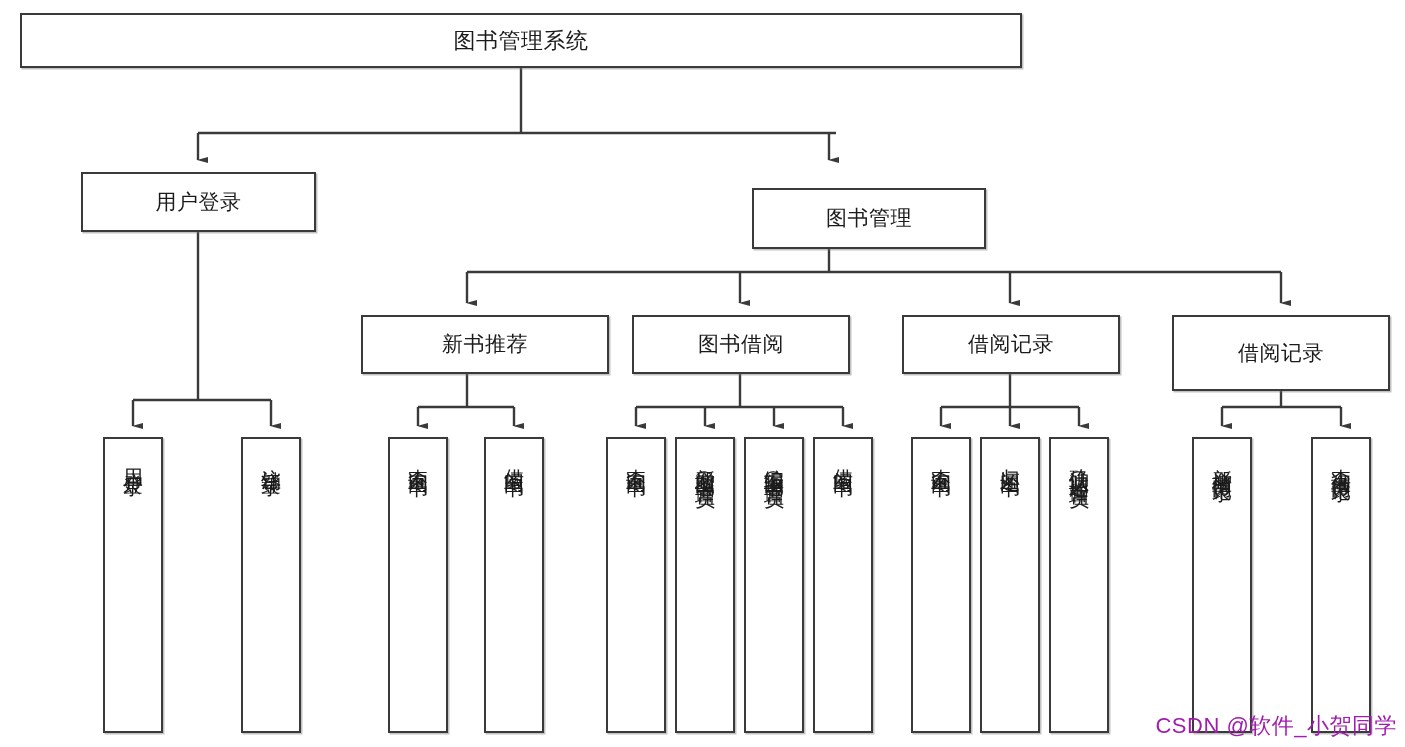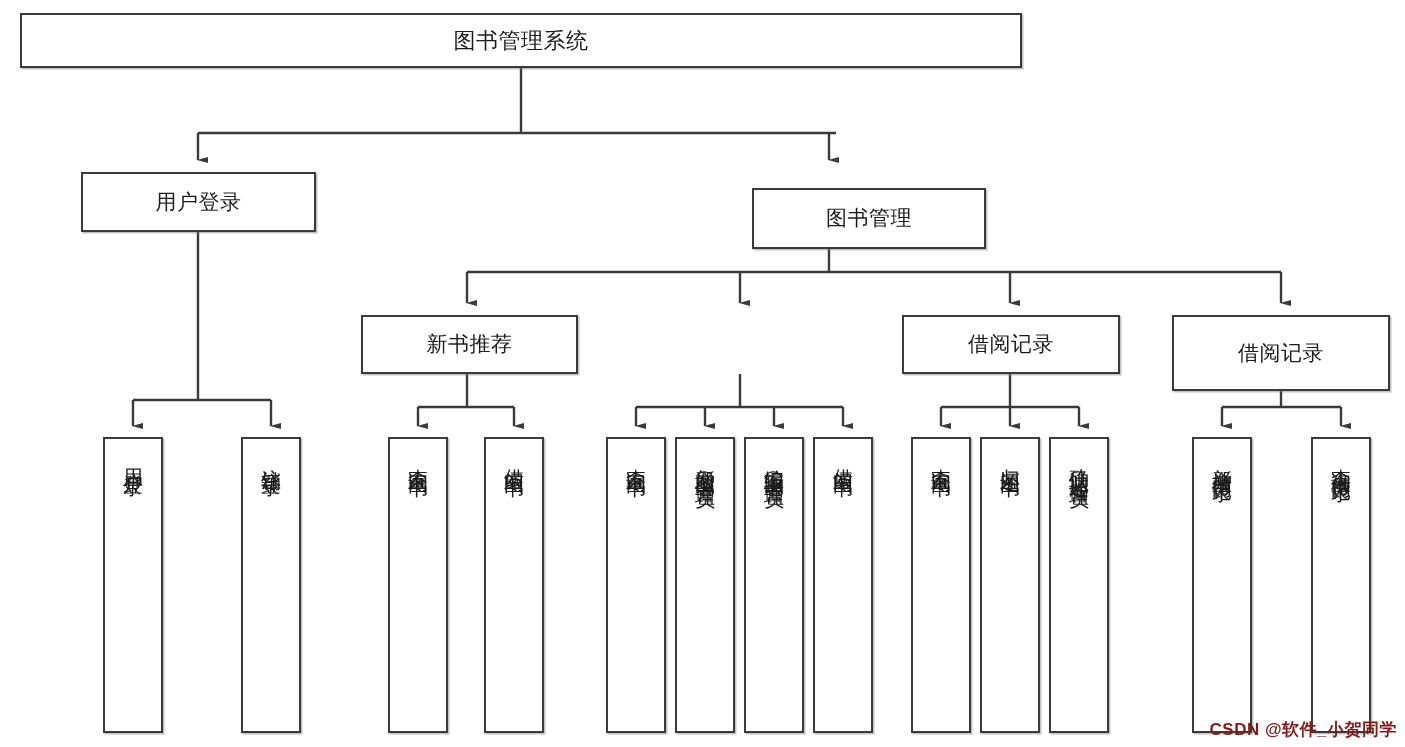--- a/index.html
+++ b/index.html
@@ -56,26 +56,25 @@
     text-orientation: upright;
     font-size: 20px;
     letter-spacing: 3px;
     line-height: 1.05;
     white-space: nowrap;
   }
   .watermark {
     position: absolute;
     right: 8px;
     bottom: 6px;
-    font-size: 17px;
-    color: #7f1d1d;
+    font-size: 22px;
+    color: #a21caf;
     letter-spacing: 0.5px;
     white-space: nowrap;
     user-select: none;
-    font-weight: bold;
   }
 </style>
 </head>
 <body>
 
 <div id="canvas">
 
   <svg class="wires" viewBox="0 0 1405 747" xmlns="http://www.w3.org/2000/svg">
     <defs>
       <marker id="arrow" markerWidth="10" markerHeight="12" refX="3" refY="10" orient="auto" markerUnits="userSpaceOnUse">
@@ -130,22 +129,25 @@
     <span class="label">图书管理系统</span>
   </div>
 
   <div class="node" style="left:81px; top:172px; width:235px; height:60px;">
     <span class="label">用户登录</span>
   </div>
   <div class="node" style="left:752px; top:172px; width:234px; height:61px;margin-top:16px;">
     <span class="label">图书管理</span>
   </div>
 
-  <div class="node" style="left:361px; top:315px; width:217px; height:59px;">
+  <div class="node" style="left:361px; top:315px; width:248px; height:59px;">
     <span class="label">新书推荐</span>
+  </div>
+  <div class="node" style="left:632px; top:315px; width:218px; height:59px;">
+    <span class="label">图书借阅</span>
   </div>
   <div class="node" style="left:902px; top:315px; width:218px; height:59px;">
     <span class="label">借阅记录</span>
   </div>
   <div class="node" style="left:1172px; top:315px; width:218px; height:76px;">
     <span class="label">借阅记录</span>
   </div>
 
   <div class="node leaf" style="left:103px; top:437px; width:60px; height:296px;">
     <span class="label">用户登录</span>

